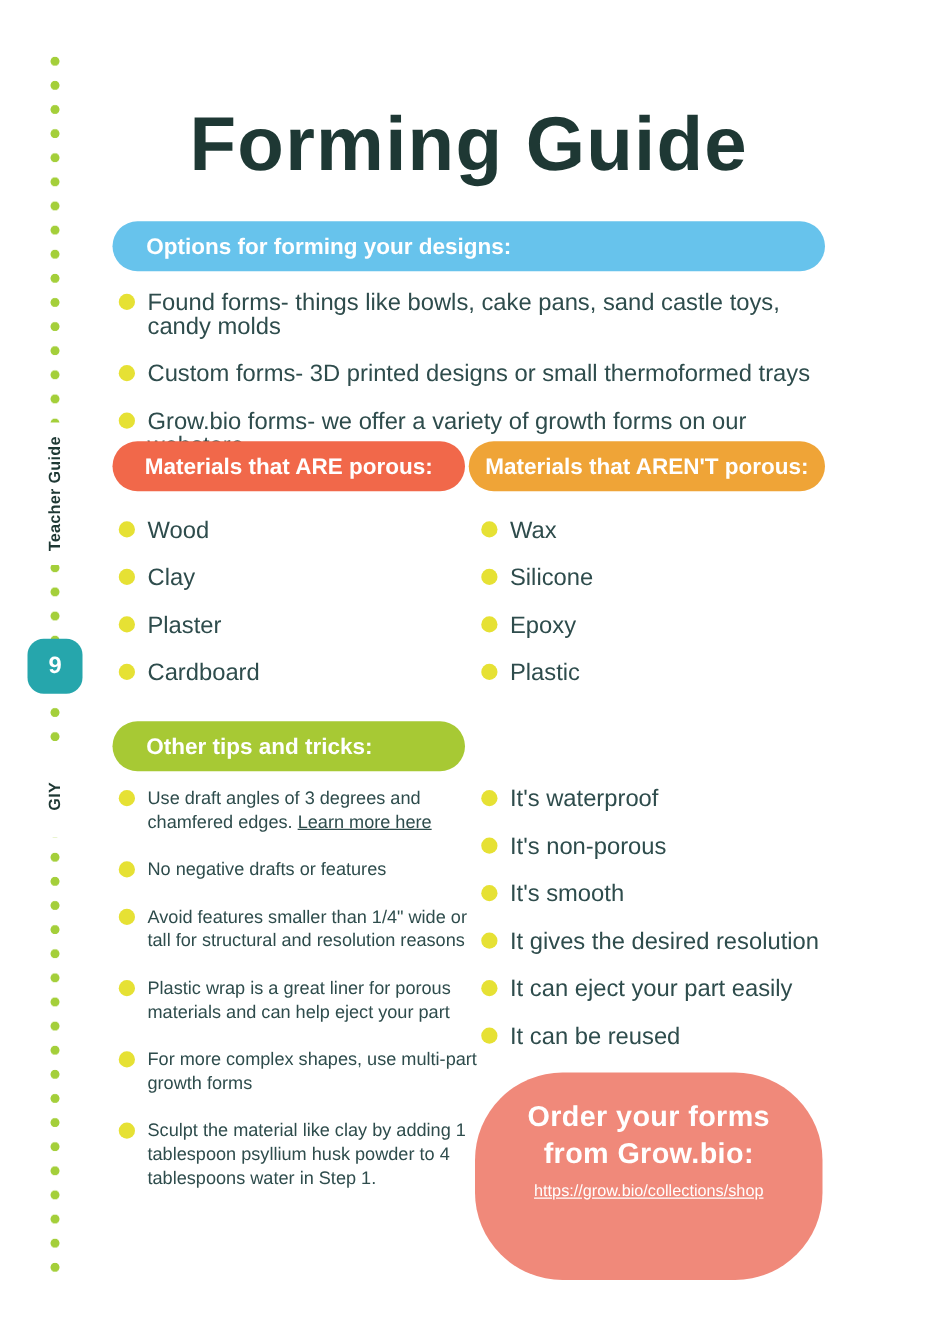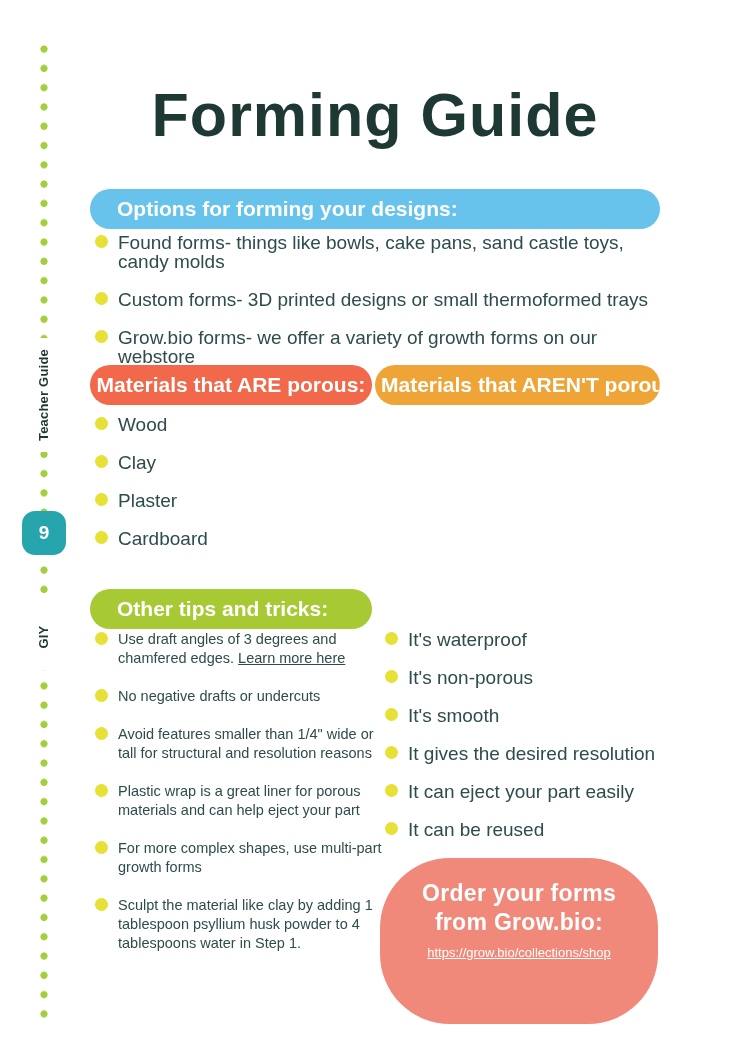--- a/index.html
+++ b/index.html
@@ -56,25 +56,24 @@
     font-weight: 700;
     letter-spacing: 1px;
     color: #1e3834;
   }
 
   .banner {
     height: 40px;
     border-radius: 20px;
     color: #fff;
     font-weight: 700;
-    font-size: 21px;
+    font-size: 18px;
     line-height: 40px;
     white-space: nowrap;
     overflow: hidden;
-    margin-top: 12px;
   }
   .banner.pad-left { padding-left: 27px; }
   .banner.center   { text-align: center; padding: 0 6px; }
   .banner-blue   { background: #67c3ec; }
   .banner-red    { background: #f1684a; }
   .banner-orange { background: #efa437; }
   .banner-lime   { background: #a7c934; }
   .banner-teal   { background: #17a1a7; }
 
   .banner-options { position: absolute; top: 177px; left: 90px; width: 570px; }
@@ -186,35 +185,53 @@
     <div class="row">
       <span class="dot"></span>
       <span class="row-text">Plaster</span>
     </div>
     <div class="row">
       <span class="dot"></span>
       <span class="row-text">Cardboard</span>
     </div>
   </div>
 
+  <div class="vlist nonporous-list">
+    <div class="row">
+      <span class="dot"></span>
+      <span class="row-text">Wax</span>
+    </div>
+    <div class="row">
+      <span class="dot"></span>
+      <span class="row-text">Silicone</span>
+    </div>
+    <div class="row">
+      <span class="dot"></span>
+      <span class="row-text">Epoxy</span>
+    </div>
+    <div class="row">
+      <span class="dot"></span>
+      <span class="row-text">Plastic</span>
+    </div>
+  </div>
 
   <div class="cols cols-tips">
     <div class="banner banner-lime pad-left">
       <span>Other tips and tricks:</span>
     </div>
   </div>
 
   <div class="vlist tips-list">
     <div class="row">
       <span class="dot"></span>
       <span class="row-text"><span>Use draft angles of 3 degrees and chamfered edges. </span><a class="inline-link">Learn more here</a></span>
     </div>
     <div class="row">
       <span class="dot"></span>
-      <span class="row-text">No negative drafts or undercuts</span>
+      <span class="row-text">No negative drafts or features</span>
     </div>
     <div class="row">
       <span class="dot"></span>
       <span class="row-text">Avoid features smaller than 1/4" wide or tall for structural and resolution reasons</span>
     </div>
     <div class="row">
       <span class="dot"></span>
       <span class="row-text">Plastic wrap is a great liner for porous materials and can help eject your part</span>
     </div>
     <div class="row">

